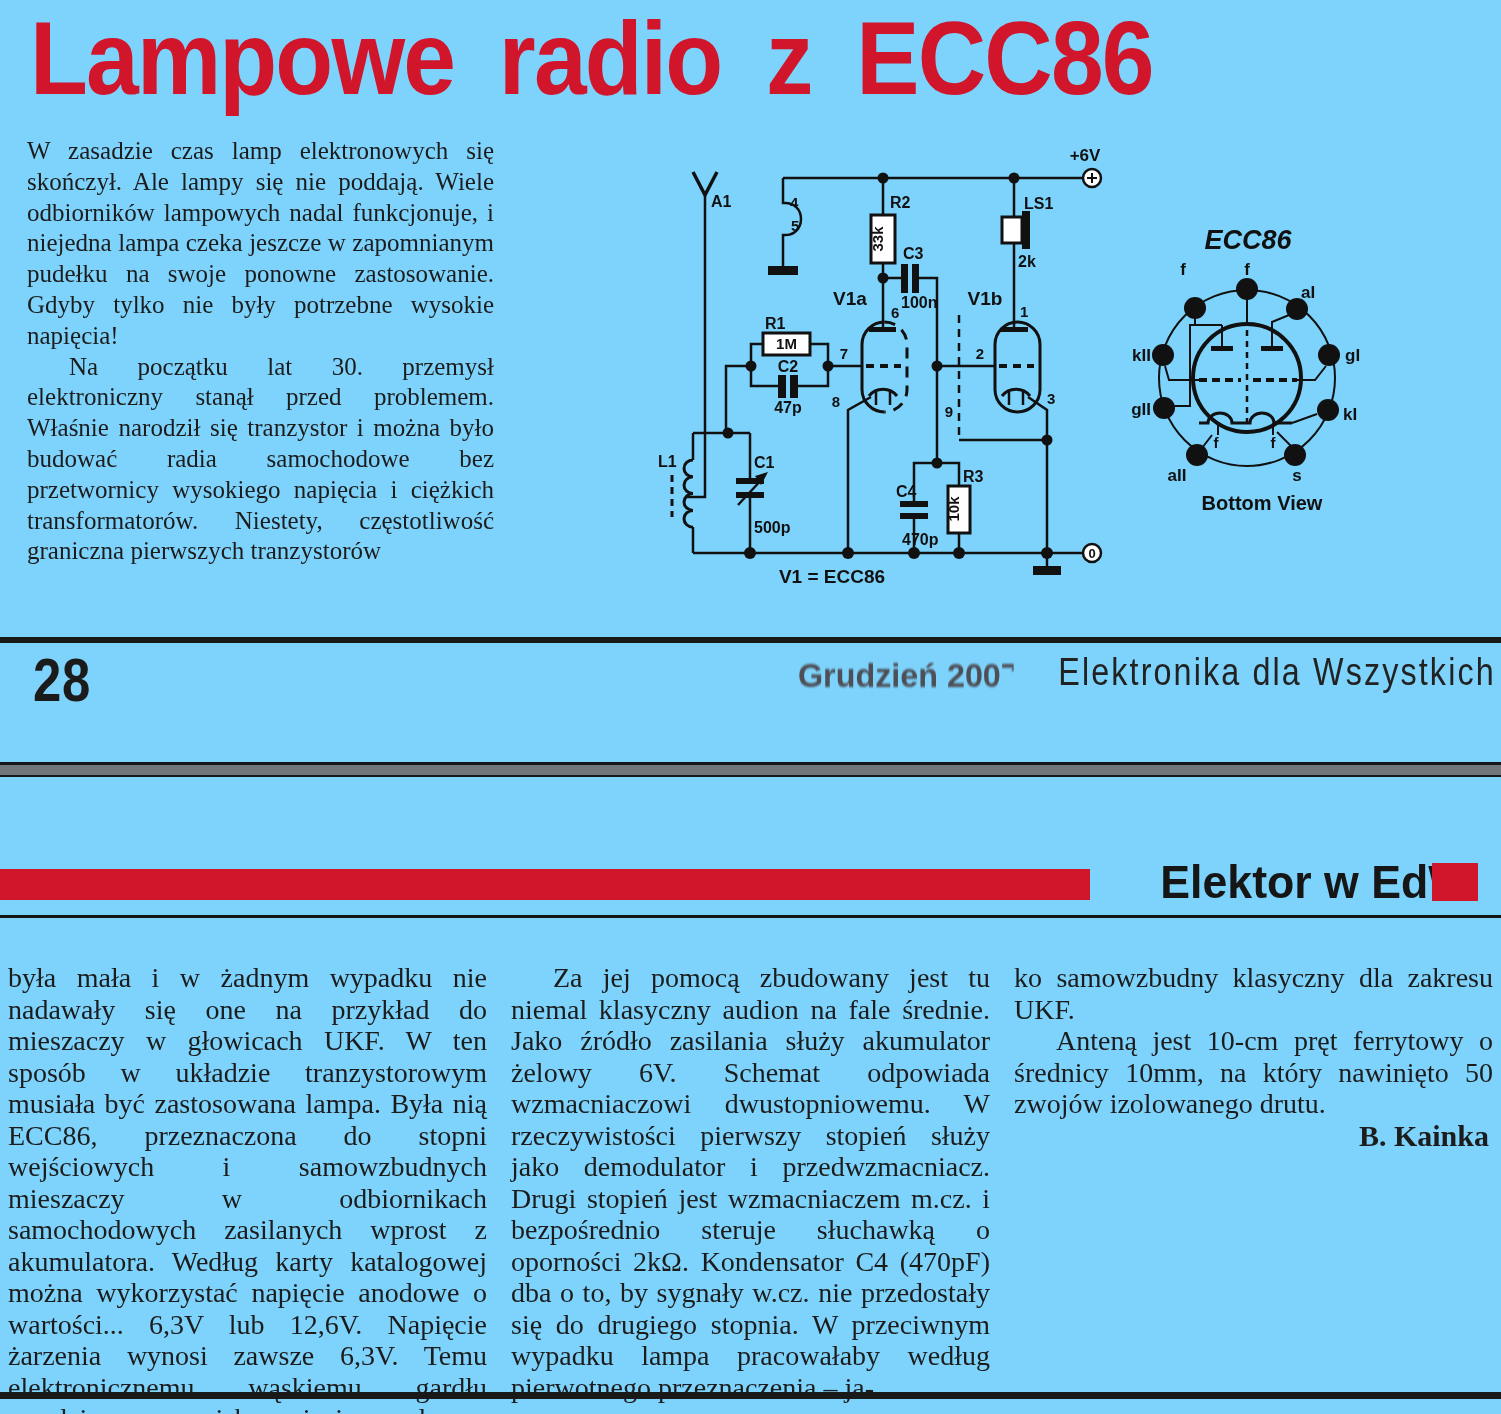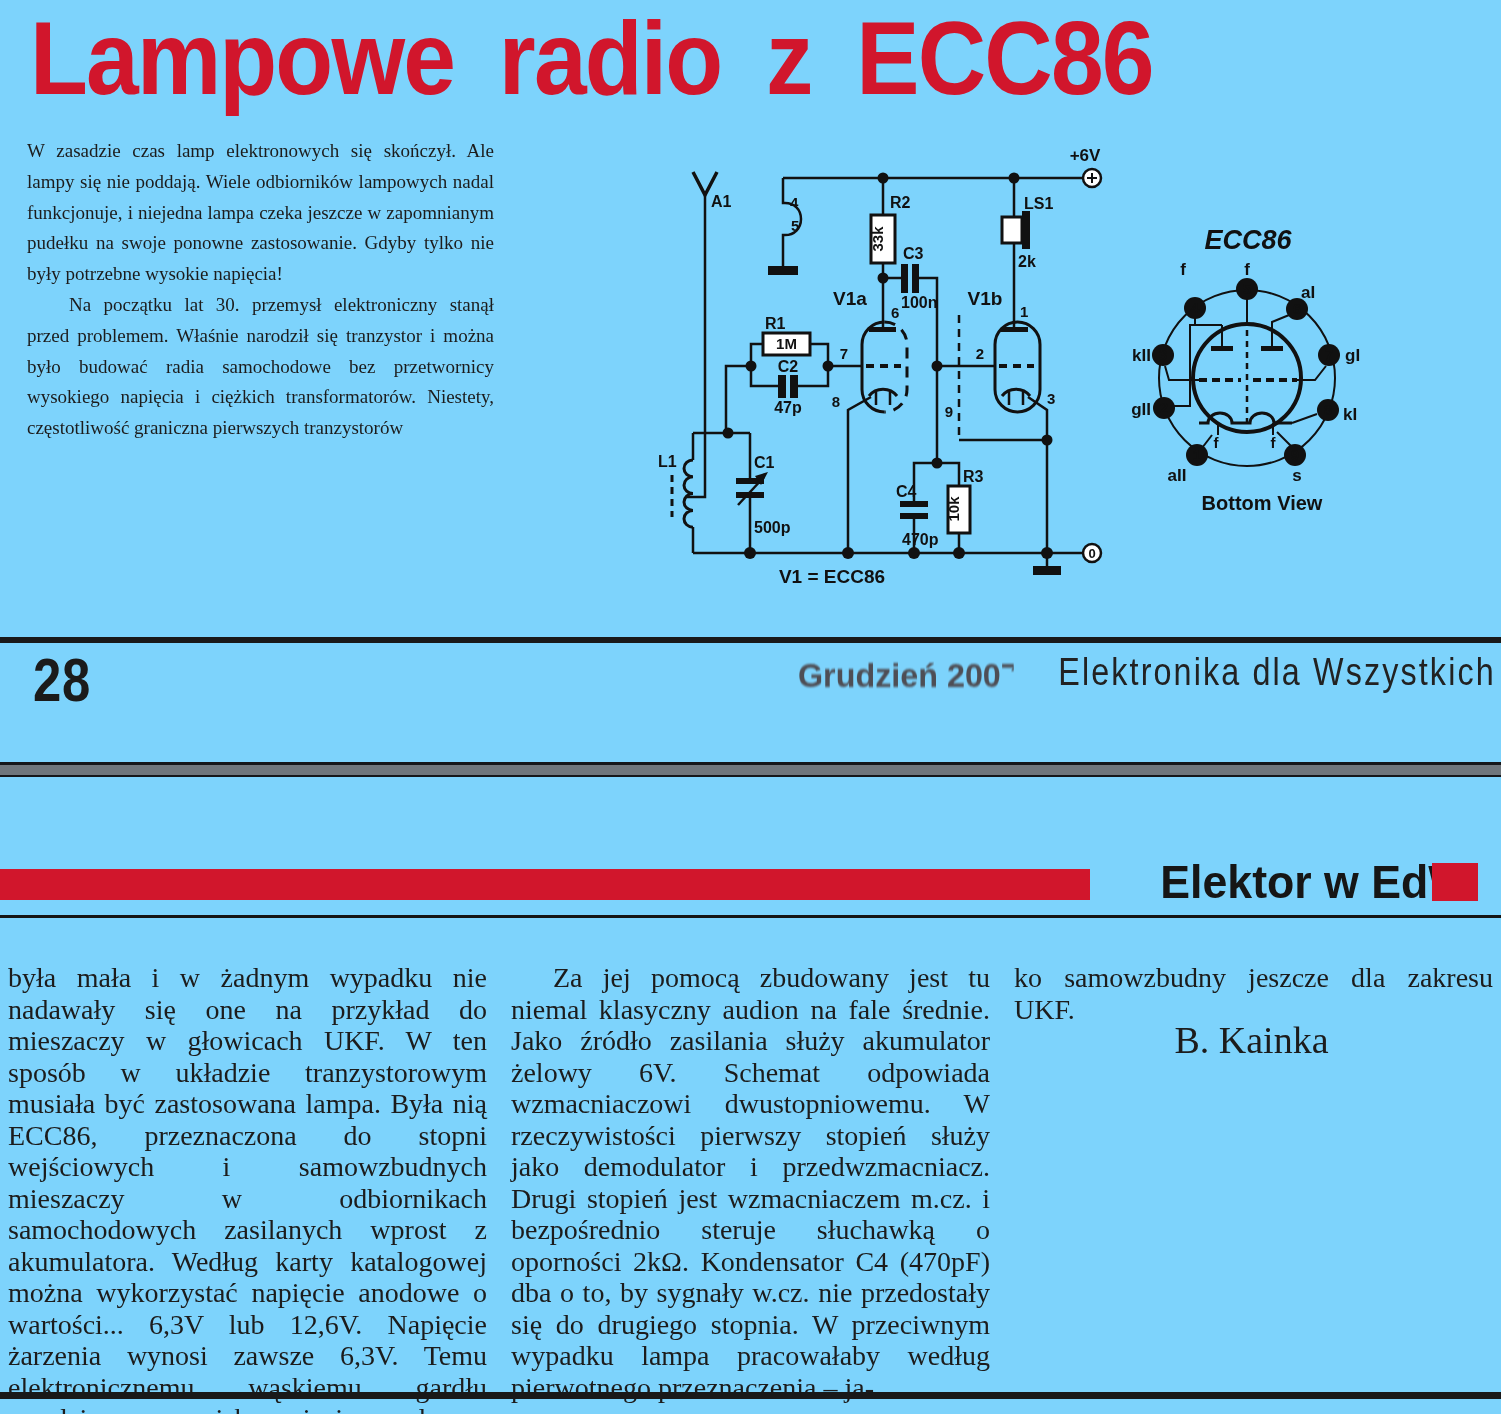--- a/index.html
+++ b/index.html
@@ -4,21 +4,21 @@
 <style>
   html,body{margin:0;padding:0;background:#fff;}
   #page{position:relative;width:1501px;height:1414px;background:#7dd3fc;overflow:hidden;
         font-family:"Liberation Serif",serif;color:#1c1c1c;}
 
   .title{position:absolute;left:30px;top:0px;font-family:"Liberation Sans",sans-serif;
          font-weight:bold;font-size:103px;letter-spacing:-2px;word-spacing:22px;
          transform:scaleX(.92);transform-origin:left top;white-space:nowrap;}
 
   .intro{position:absolute;left:27px;top:136px;width:467px;
-         font-size:19px;line-height:30.8px;text-align:justify;}
+         font-size:25px;line-height:30.8px;text-align:justify;}
   .intro p{margin:0;}
   .indent{text-indent:42px;}
 
   .schematic-svg{position:absolute;left:650px;top:145px;}
   .pinout-svg{position:absolute;left:1115px;top:218px;}
 
   .footer-rule{position:absolute;left:0;top:637px;width:1501px;height:6px;background:#191919;}
   .page-number{position:absolute;left:33px;top:644px;font-family:"Liberation Sans",sans-serif;
                font-weight:bold;font-size:62px;letter-spacing:1px;color:#1b1b1b;
                transform:scaleX(.82);transform-origin:left top;}
@@ -36,21 +36,21 @@
   .banner-bar{position:absolute;left:0;top:869px;width:1090px;height:31px;}
   .banner-title{position:absolute;right:31px;top:854px;font-family:"Liberation Sans",sans-serif;
                 font-weight:bold;font-size:47px;color:#161616;white-space:nowrap;
                 transform:scaleX(.95);transform-origin:right top;}
   .banner-square{position:absolute;left:1432px;top:863px;width:46px;height:38px;}
   .banner-rule{position:absolute;left:0;top:915px;width:1501px;height:3px;background:#141414;}
 
   .columns{position:absolute;left:8px;top:962px;width:1486px;display:flex;gap:24px;}
   .col{width:479px;font-size:28px;line-height:31.5px;text-align:justify;}
   .col p{margin:0;}
-  .author{text-align:center;font-weight:normal;font-size:38px;margin-top:40px;padding-right:4px;}
+  .author{text-align:right;font-weight:bold;font-size:30px;margin-top:40px;padding-right:4px;}
 
   .bottom-rule{position:absolute;left:0;top:1392px;width:1501px;height:7px;background:#191919;}
 
   svg text{font-family:"Liberation Sans",sans-serif;font-weight:bold;fill:#111;}
 </style>
 </head>
 <body>
 
 <div id="page">
 
@@ -310,20 +310,21 @@
   <div class="banner-rule"></div>
 
   <div class="columns">
     <div class="col">
       <p>była mała i w żadnym wypadku nie nadawały się one na przykład do mieszaczy w głowicach UKF. W ten sposób w układzie tranzystorowym musiała być zastosowana lampa. Była nią ECC86, przeznaczona do stopni wejściowych i samowzbudnych mieszaczy w odbiornikach samochodowych zasilanych wprost z akumulatora. Według karty katalogowej można wykorzystać napięcie anodowe o wartości... 6,3V lub 12,6V. Napięcie żarzenia wynosi zawsze 6,3V. Temu elektronicznemu wąskiemu gardłu zawdzięczamy niskonapięciową lampę ECC86.</p>
     </div>
     <div class="col">
       <p class="indent">Za jej pomocą zbudowany jest tu niemal klasyczny audion na fale średnie. Jako źródło zasilania służy akumulator żelowy 6V. Schemat odpowiada wzmacniaczowi dwustopniowemu. W rzeczywistości pierwszy stopień służy jako demodulator i przedwzmacniacz. Drugi stopień jest wzmacniaczem m.cz. i bezpośrednio steruje słuchawką o oporności 2kΩ. Kondensator C4 (470pF) dba o to, by sygnały w.cz. nie przedostały się do drugiego stopnia. W przeciwnym wypadku lampa pracowałaby według pierwotnego przeznaczenia – ja-</p>
     </div>
     <div class="col">
-      <p>ko samowzbudny jeszcze dla zakresu UKF.</p>
+      <p>ko samowzbudny klasyczny dla zakresu UKF.</p>
+      <p class="indent">Anteną jest 10-cm pręt ferrytowy o średnicy 10mm, na który nawinięto 50 zwojów izolowanego drutu.</p>
       <p class="author">B. Kainka</p>
     </div>
   </div>
 
   <div class="bottom-rule"></div>
 
 </div>
 
 </body></html>

